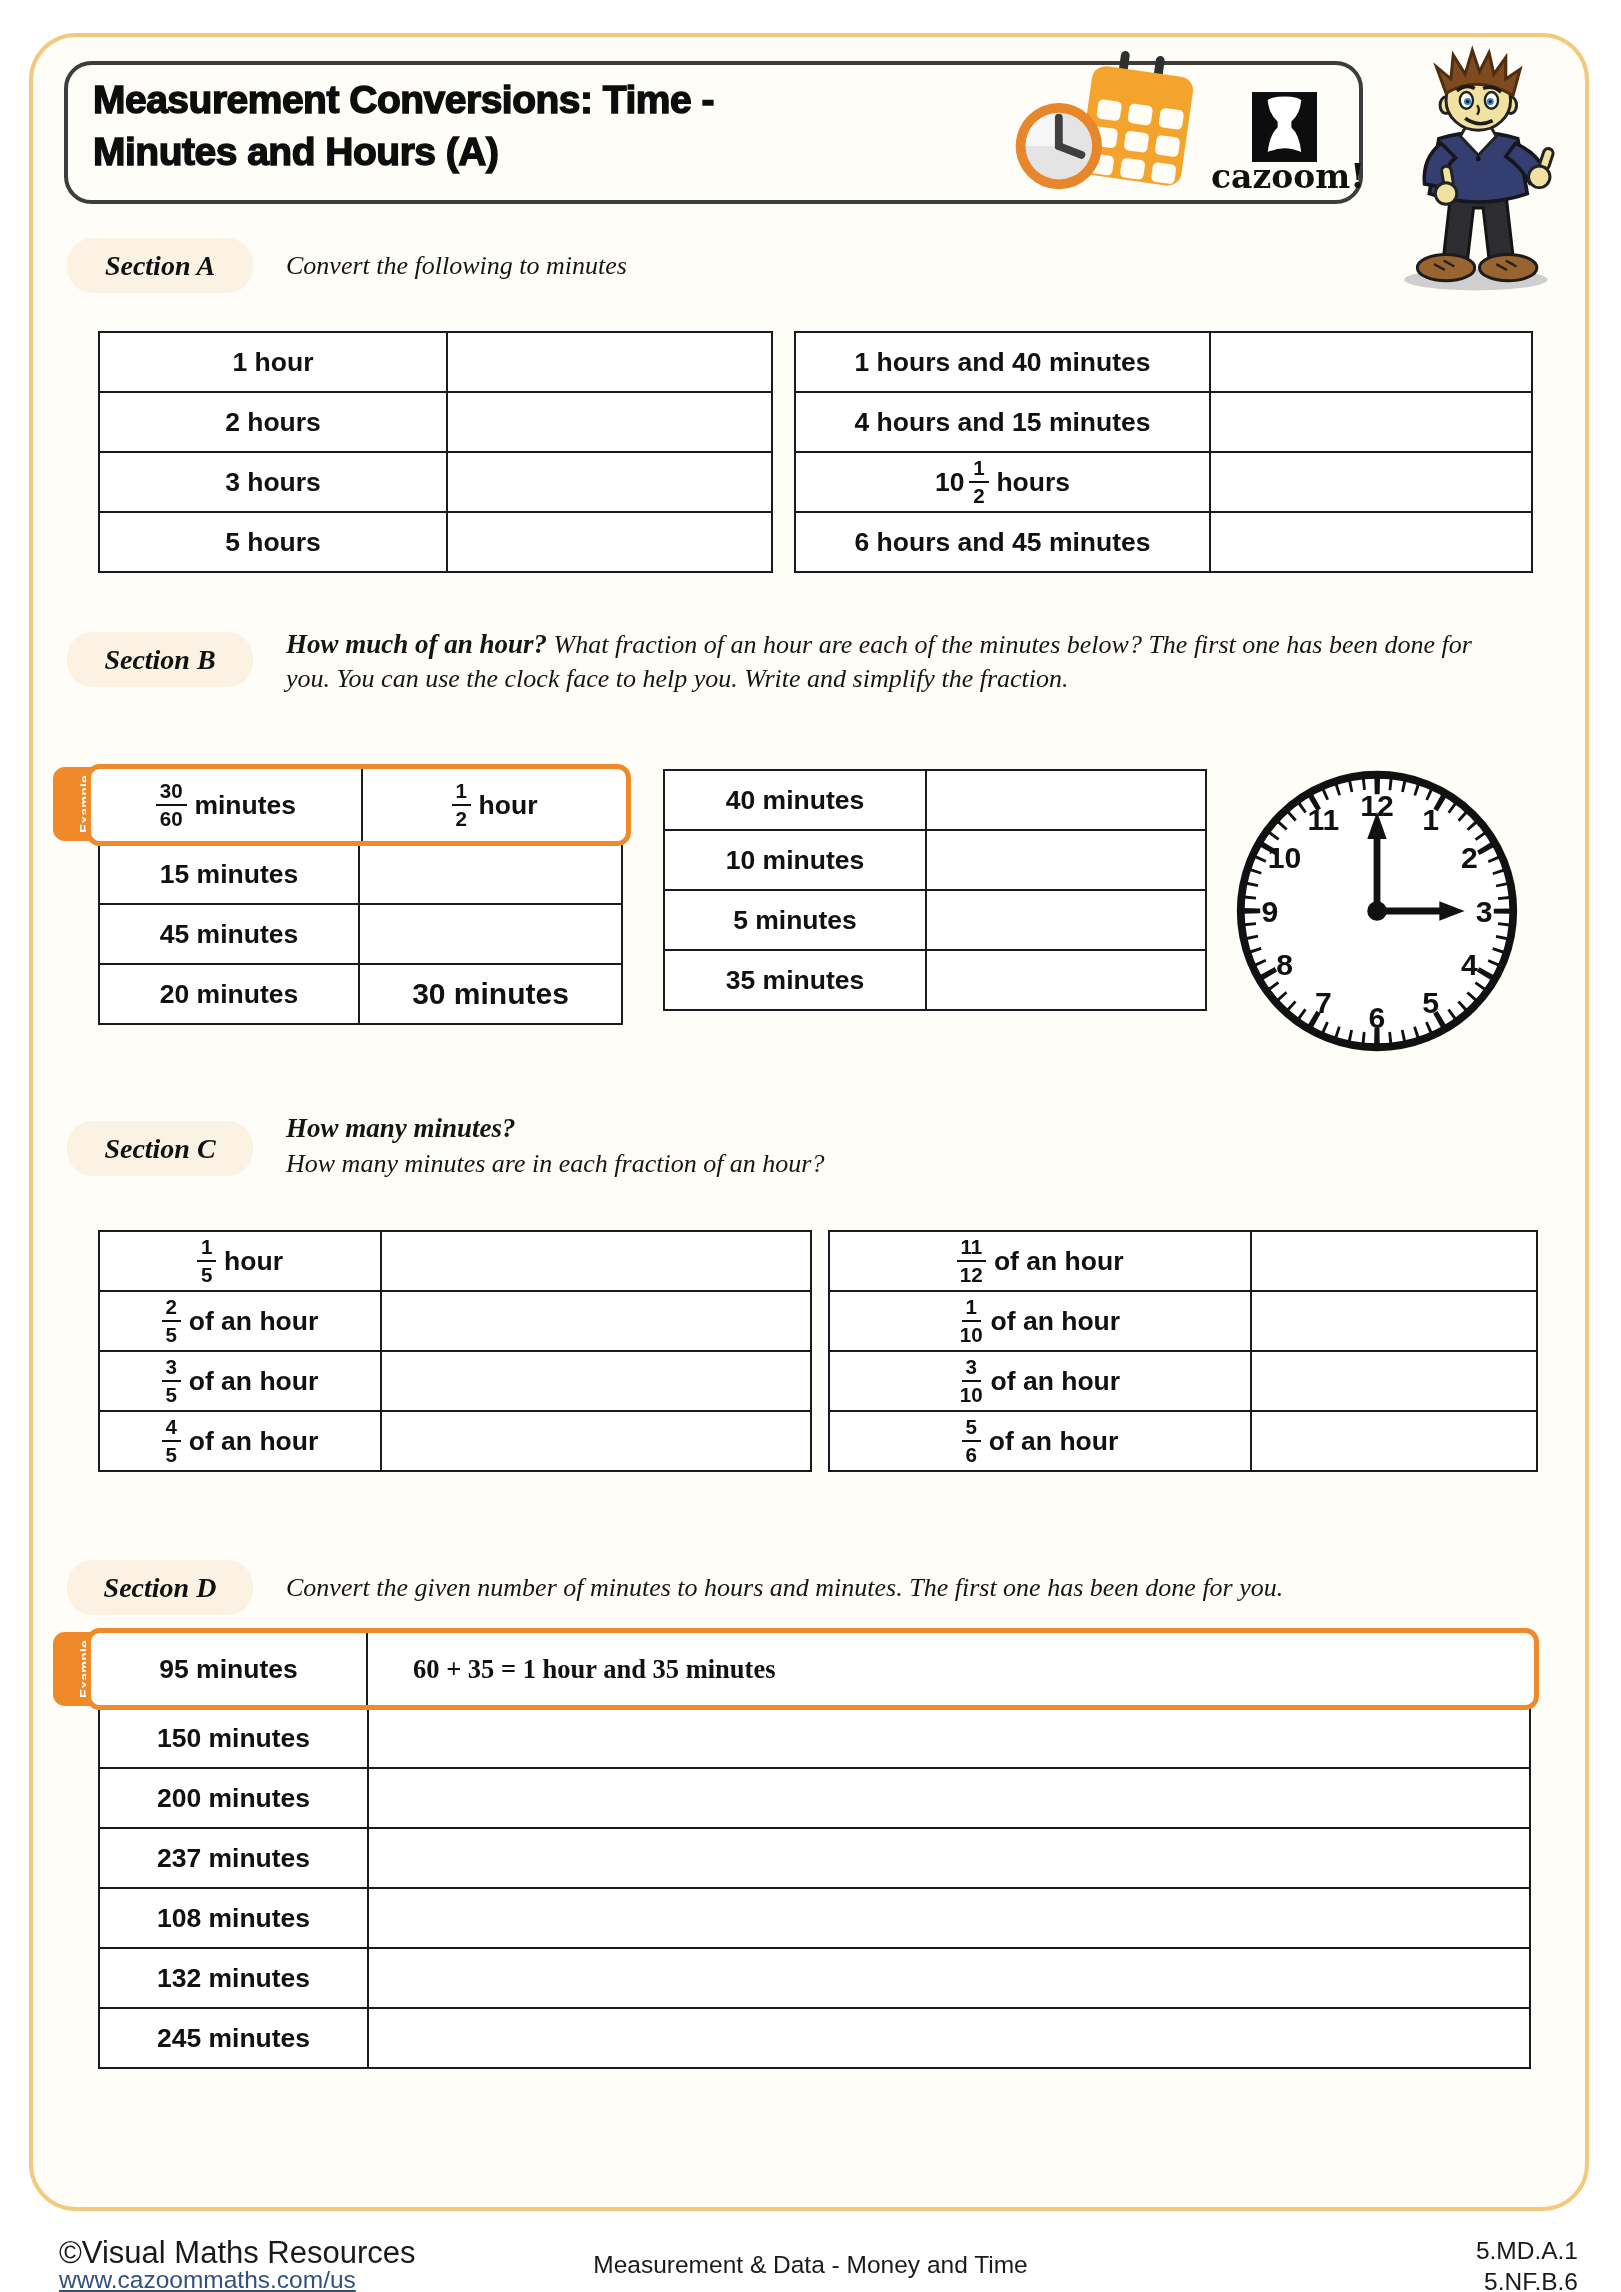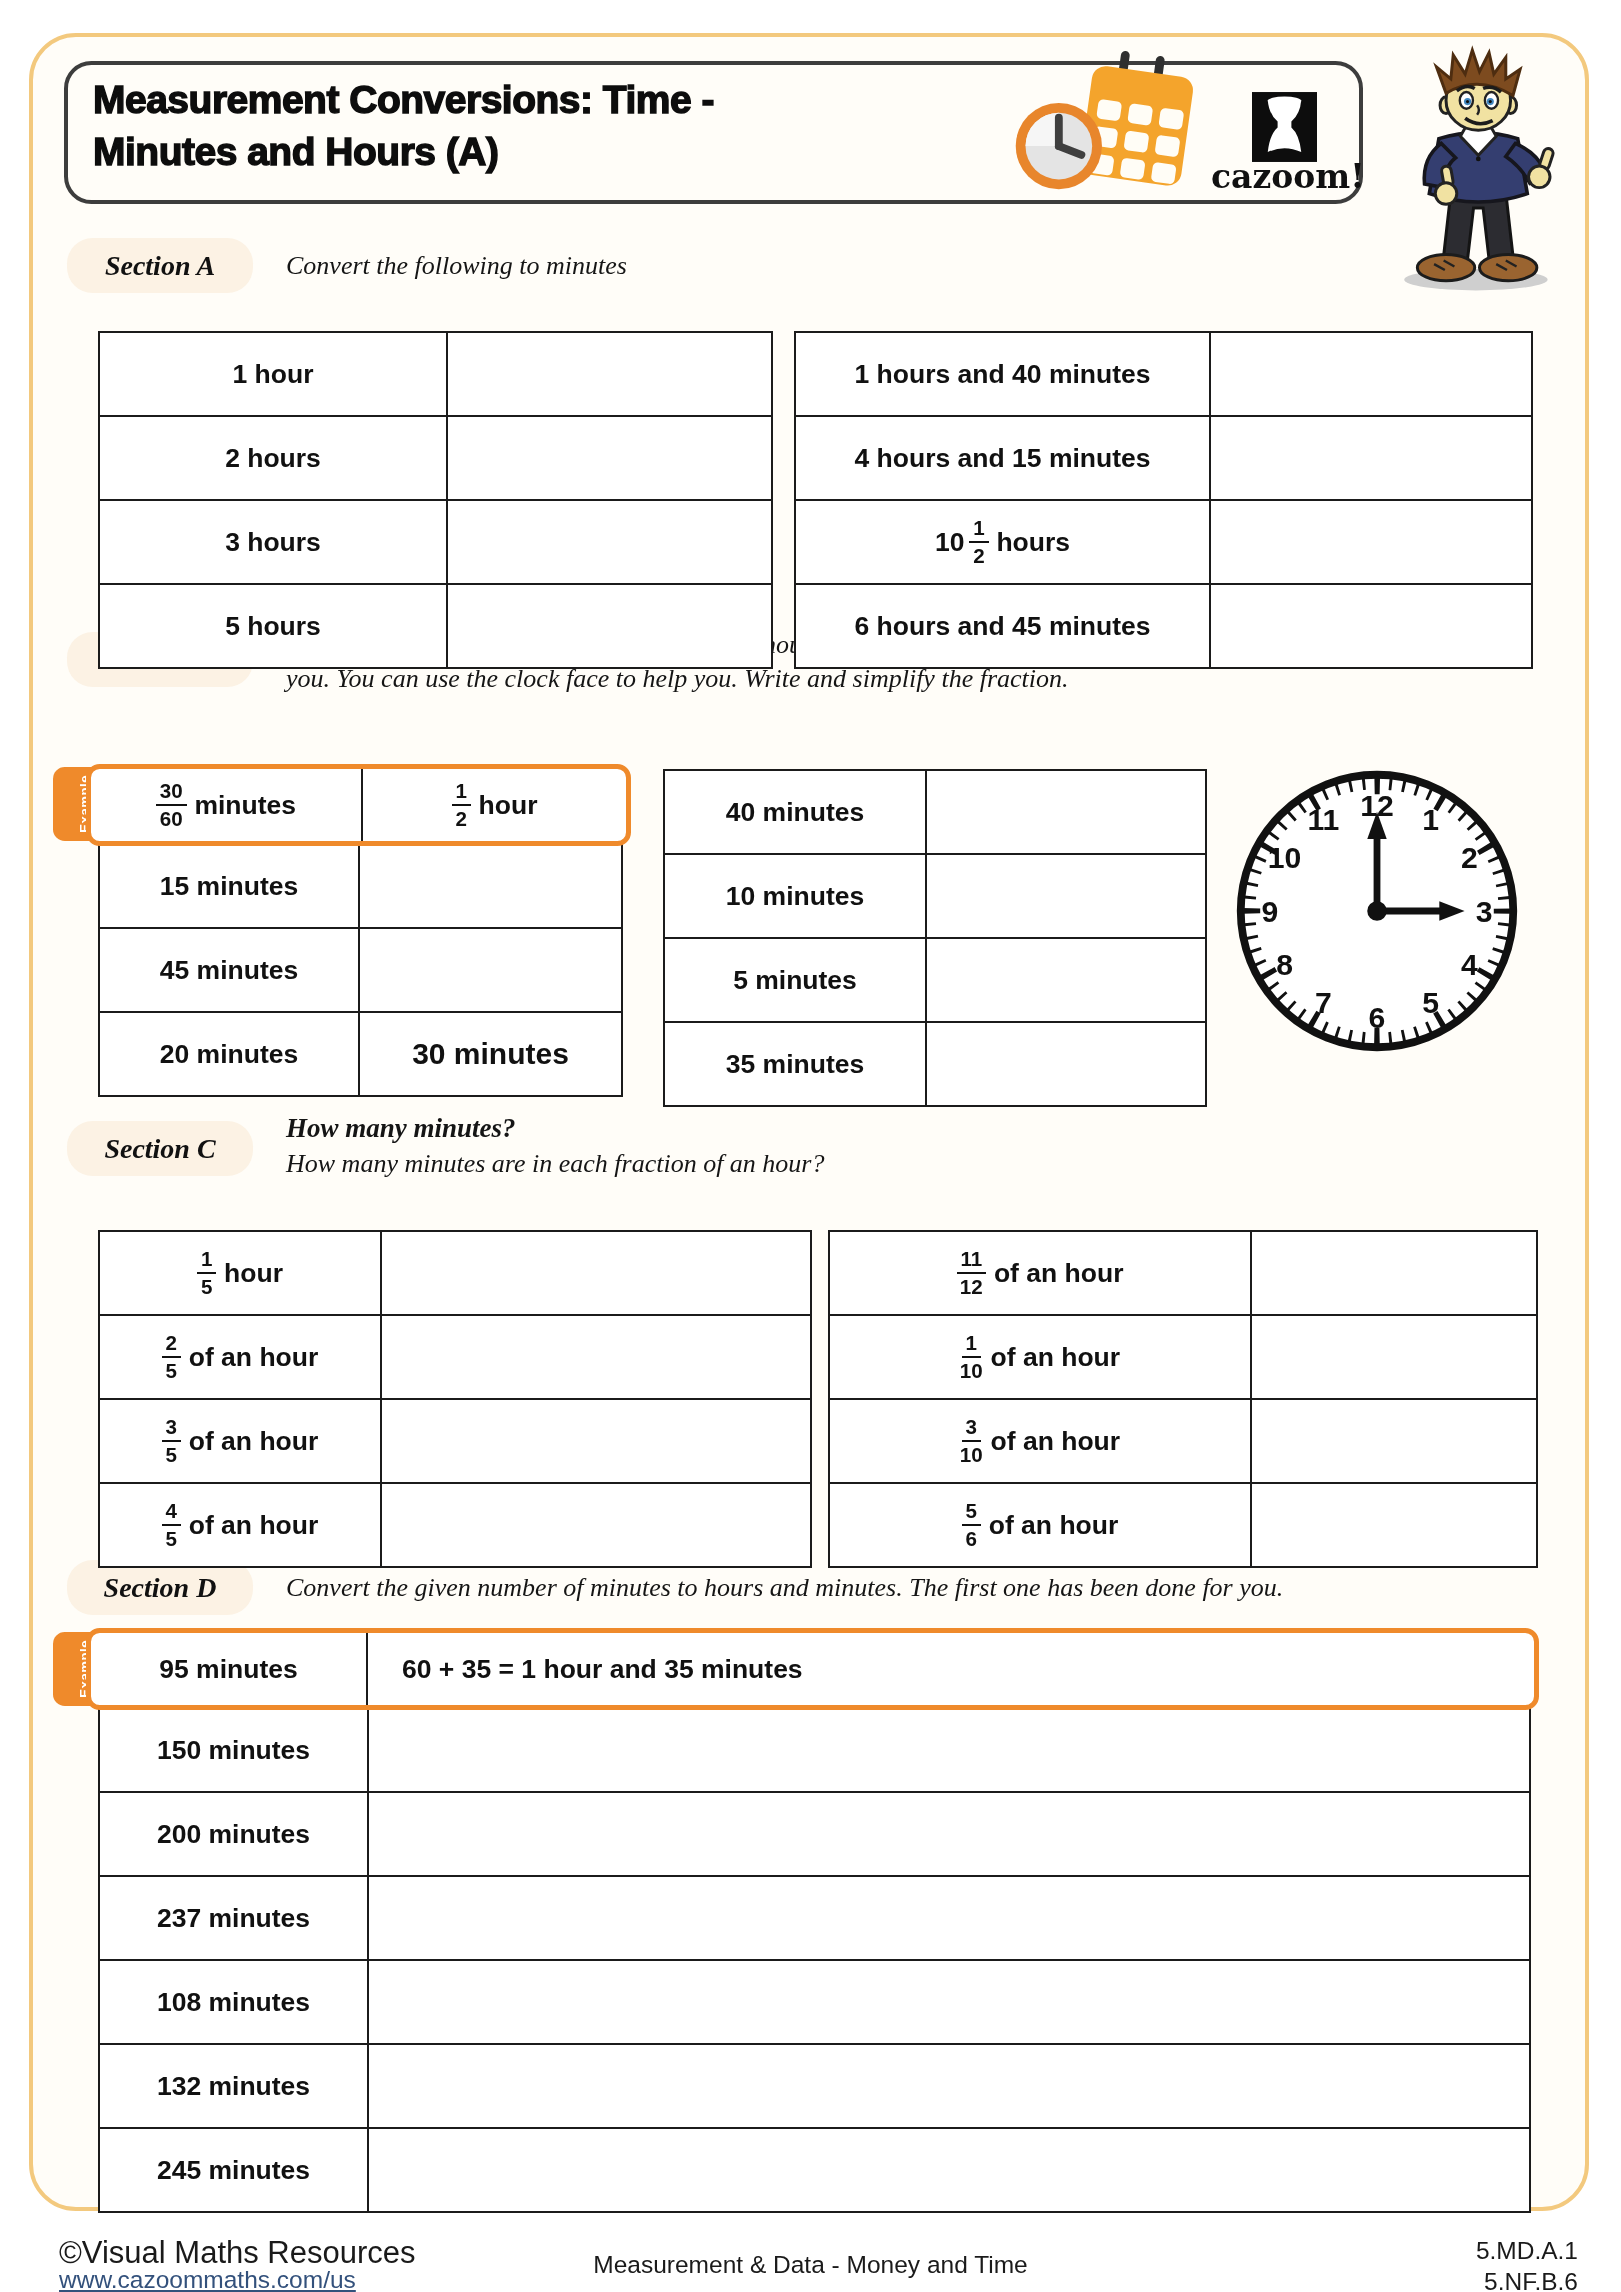--- a/index.html
+++ b/index.html
@@ -16,41 +16,41 @@
 
   
   .pill{position:absolute;width:186px;height:55px;background:#fcf2e4;border-radius:25.5px;display:flex;align-items:center;justify-content:center;}
   .pill span{font-family:"Liberation Serif",serif;font-style:italic;font-weight:bold;font-size:28px;color:#111;}
   .instr{position:absolute;font-family:"Liberation Serif",serif;font-style:italic;font-size:26px;color:#151515;}
   .vcenter{height:55px;display:flex;align-items:center;}
   .lead{font-weight:bold;font-size:27px;}
 
   
   .tbl{position:absolute;background:#ffffff;border:2.9px solid #1b1b1b;z-index:2;box-sizing:content-box;}
-  .row{display:flex;height:82px;border-top:2.9px solid #1b1b1b;}
+  .row{display:flex;height:58px;border-top:2.9px solid #1b1b1b;}
   .row:first-child{border-top:none;}
   .qc{display:flex;align-items:center;justify-content:center;border-right:2.9px solid #1b1b1b;font-weight:bold;font-size:26.5px;color:#111;box-sizing:content-box;}
   .ac{flex:1;display:flex;align-items:center;justify-content:center;font-weight:bold;font-size:30px;color:#111;}
   .ta-l .qc{width:346px;} .ta-r .qc{width:413px;}
   .tb-l .qc{width:258px;} .tb-m .qc{width:260px;}
   .tc-l .qc{width:280px;} .tc-r .qc{width:420px;}
   .td  .qc{width:267px;}
   .td  .ac{justify-content:flex-start;padding-left:27.4px;}
 
   
   .fr{display:inline-flex;flex-direction:column;align-items:center;line-height:1;font-size:20.6px;font-weight:bold;color:#111;}
   .fr .n{padding:0 3.9px 2.9px;border-bottom:2.9px solid #111;}
   .fr .d{padding-top:2.9px;}
   .post{margin-left:7.8px;} .whole{margin-right:4.9px;font-size:26.5px;}
 
   
   .exrowbox{position:absolute;border:5.9px solid #ef8a2b;border-radius:13.7px;background:#ffffff;z-index:5;display:flex;box-sizing:border-box;}
   .exq{display:flex;align-items:center;justify-content:center;border-right:2.9px solid #1b1b1b;font-weight:bold;font-size:26.5px;color:#111;box-sizing:content-box;}
   .exa{flex:1;display:flex;align-items:center;justify-content:center;font-weight:bold;font-size:26.5px;color:#111;}
-  .exa.left{justify-content:flex-start;padding-left:34px;}
+  .exa.left{justify-content:flex-start;padding-left:45px;font-family:Liberation Serif, serif;}
   .extab{position:absolute;background:#ef8a2b;border-radius:11.8px;z-index:1;display:flex;align-items:center;justify-content:center;}
   .extab span{writing-mode:vertical-rl;transform:rotate(180deg);color:#fff;font-weight:bold;font-size:13.2px;letter-spacing:0.5px;font-family:"Liberation Sans",sans-serif;}
 
   
   .clock{position:absolute;left:1231px;top:765px;z-index:2;}
   .cnum{font-family:"Liberation Sans",sans-serif;font-weight:bold;font-size:31px;fill:#111;}
 
   
   .f-copy{position:absolute;left:59px;top:2235px;font-size:31px;color:#1a1a1a;}
   .f-url{position:absolute;left:59px;top:2266px;font-size:24.5px;color:#33517c;text-decoration:underline;cursor:pointer;}

